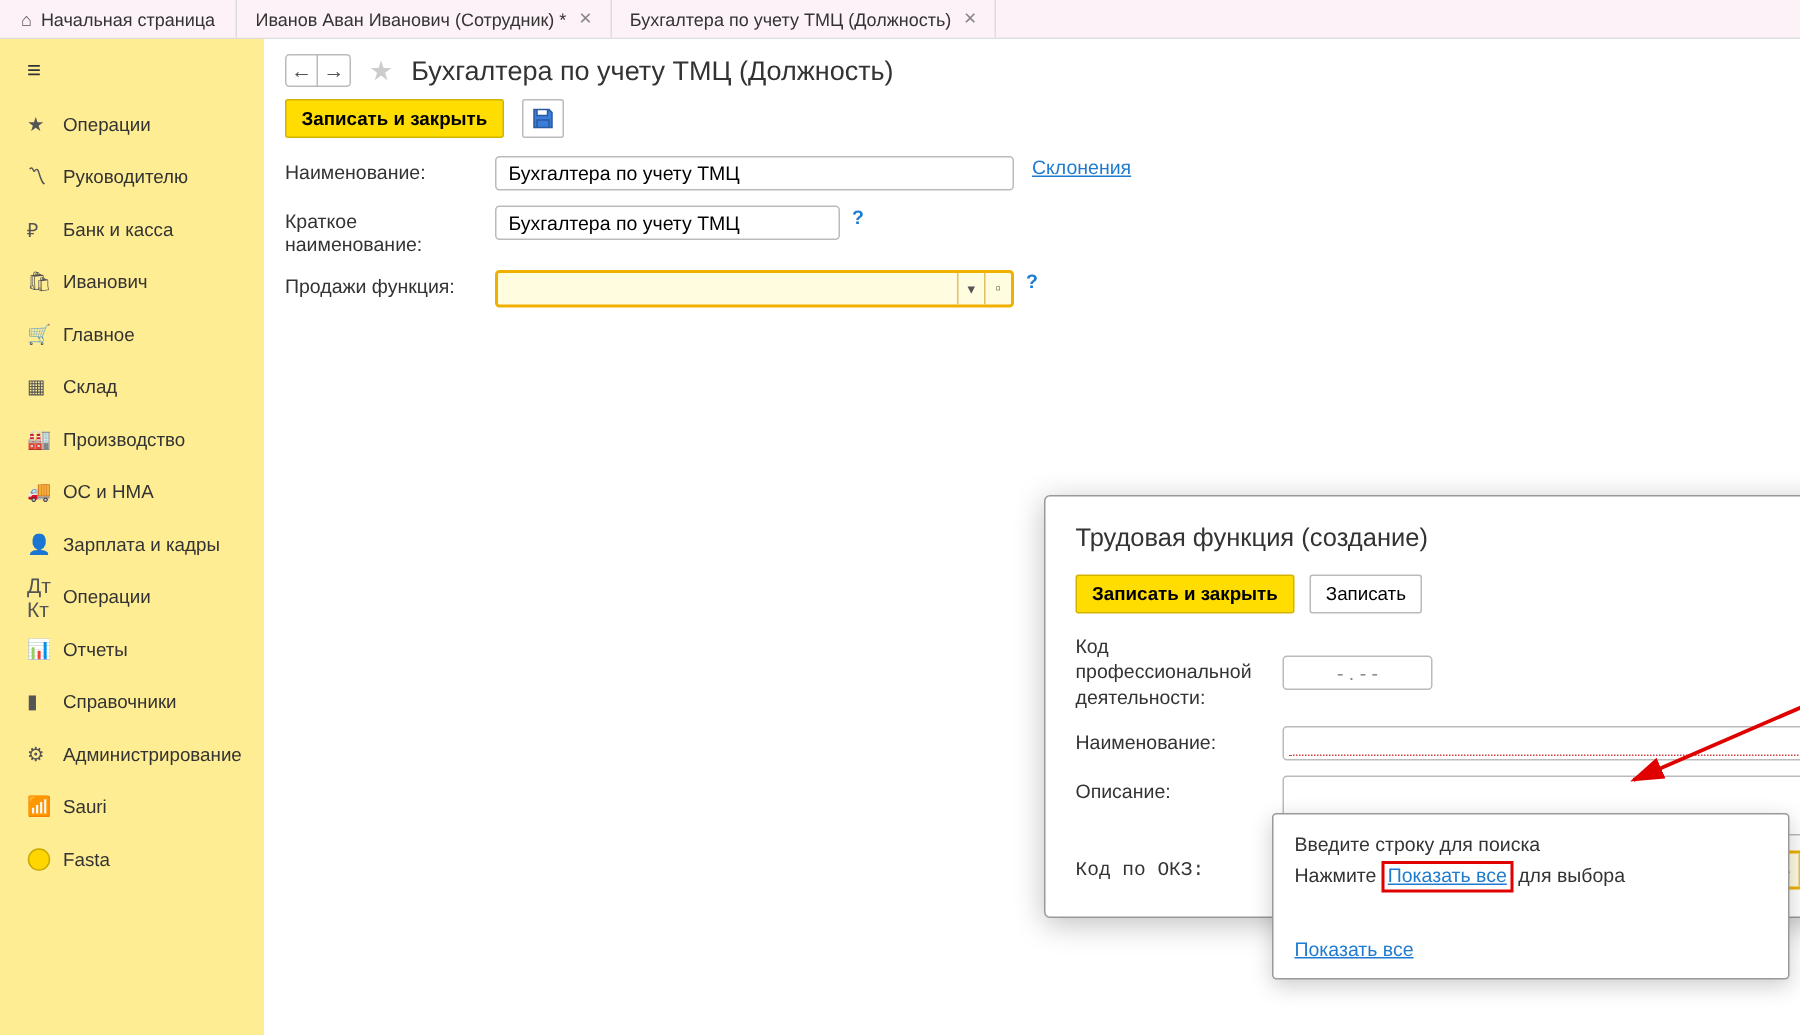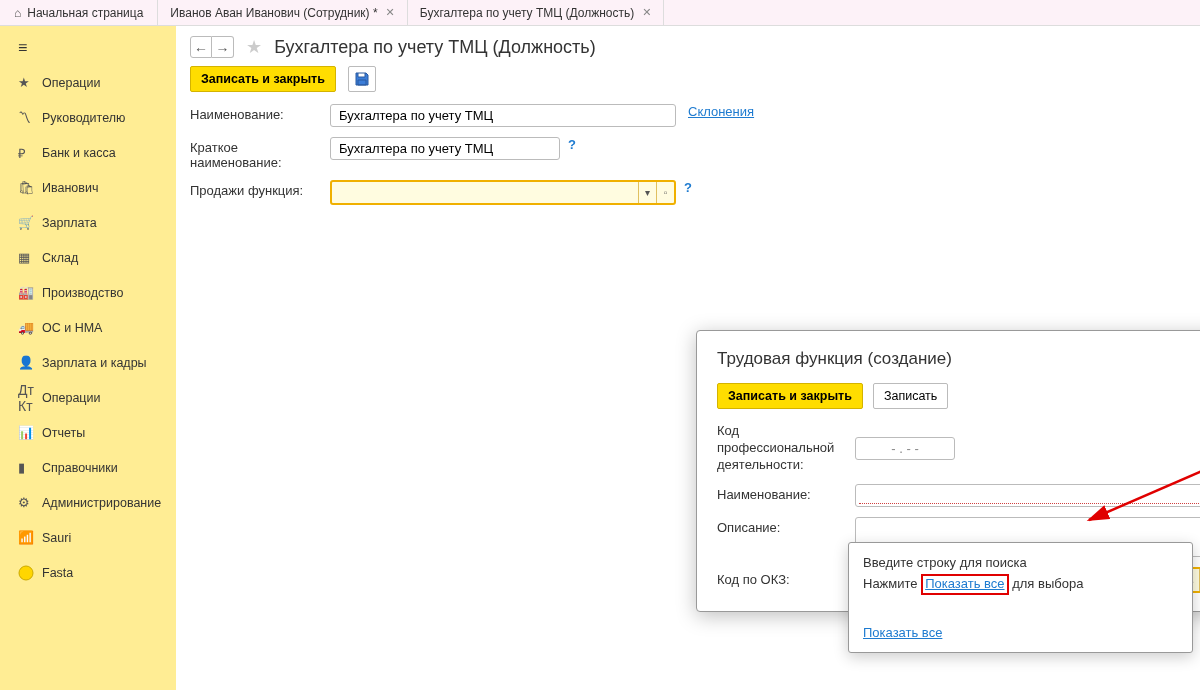--- a/index.html
+++ b/index.html
@@ -57,21 +57,21 @@
   .pf-row { display:flex; margin-bottom:10px; align-items:center; font-size:13px;}
   .pf-label { width: 138px; color:#333; line-height:1.3;}
   .pf-inp { border:1px solid #bbb; border-radius:3px; height:23px; padding:0 6px; font-size:13px;}
   .pf-inp.code { width: 100px; text-align:center; color:#888;}
   .pf-inp.name { width: 412px; }
   .pf-name-wrap { position:relative; width:412px; }
   .pf-name-wrap::after { content:""; position:absolute; left:4px; right:4px; bottom:3px; height:0; border-bottom:1px dotted #d04040;}
   .pf-ta { border:1px solid #bbb; border-radius:3px; width:412px; height:40px; resize:none; padding:3px 6px;}
   
   .okz-row { display:flex; align-items:center; margin-top:6px;}
-  .okz-label { width:138px; font-size:13px;}
+  .okz-label { width:138px; font-size:13px;font-family:Liberation Mono, monospace;}
   .okz-combo { display:flex; border:2px solid #f0b000; border-radius:3px; height:26px; width:366px; background:#fffce0; position:relative;}
   .okz-combo input { border:none; outline:none; flex:1; padding:0 6px; background:transparent; font-size:13px;}
   .okz-combo .dotline { position:absolute; left:6px; right:66px; bottom:4px; height:0; border-bottom:1px dotted #d04040;}
   .okz-btn { width:20px; border-left:1px solid #e0c060; display:flex; align-items:center; justify-content:center; cursor:pointer; font-size:10px; color:#555;}
   
   .dropdown { position:absolute; left:672px; top:516px; width:345px; border:1px solid #999; background:#fff; box-shadow:0 4px 15px rgba(0,0,0,.2); border-radius:3px; padding:12px 14px;}
   .dd-line1 { font-size:13px; margin-bottom:4px;}
   .dd-line2 { font-size:13px; margin-bottom:30px;}
   .dd-inline-link { color:#1e7bd0; text-decoration:underline; cursor:pointer;}
   .redbox { border:2px solid #e00000; padding:0 2px; display:inline-block; line-height:1.3;}
@@ -111,21 +111,21 @@
     <div class="sb-item">
         <span class="sb-icon">₽</span>
         <span class="sb-label">Банк и касса</span>
       </div>
     <div class="sb-item">
         <span class="sb-icon">🛍</span>
         <span class="sb-label">Иванович</span>
       </div>
     <div class="sb-item">
         <span class="sb-icon">🛒</span>
-        <span class="sb-label">Зарплата</span>
+        <span class="sb-label">Главное</span>
       </div>
     <div class="sb-item">
         <span class="sb-icon">▦</span>
         <span class="sb-label">Склад</span>
       </div>
     <div class="sb-item">
         <span class="sb-icon">🏭</span>
         <span class="sb-label">Производство</span>
       </div>
     <div class="sb-item">

